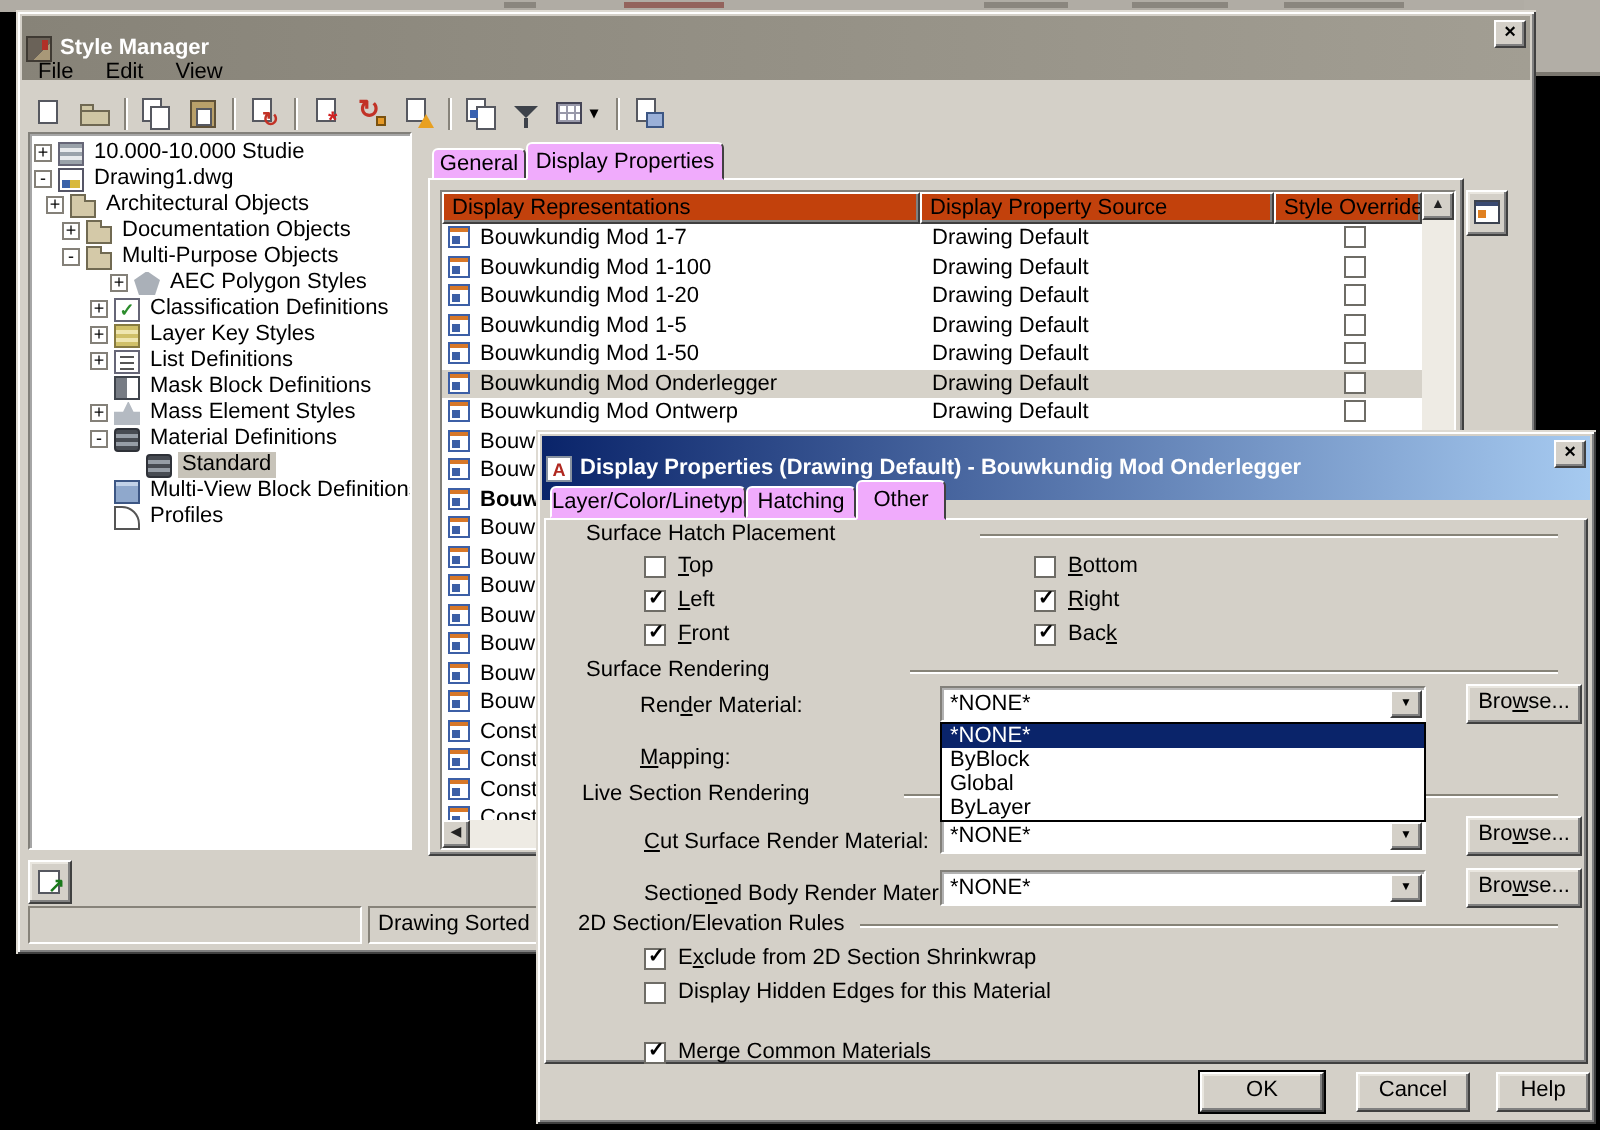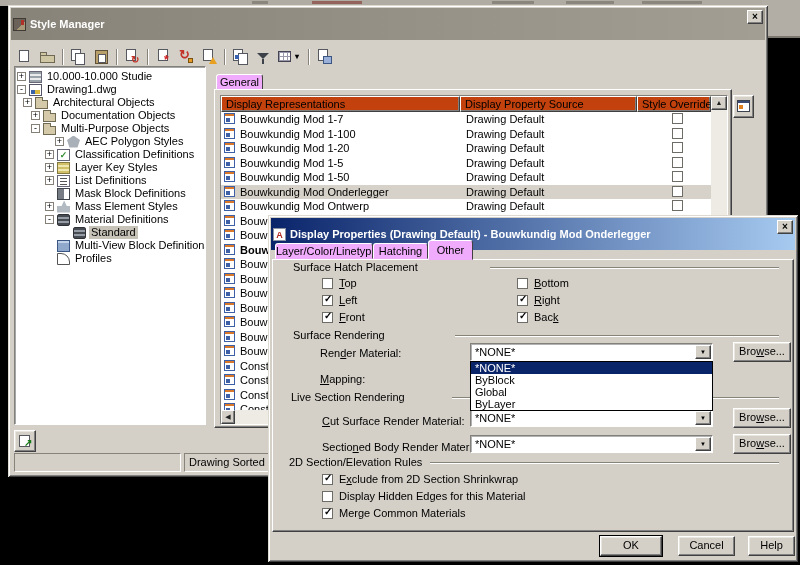--- a/index.html
+++ b/index.html
@@ -106,20 +106,25 @@
   <span class="frag" style="left:642px;width:60px"></span>
 </div>
 <div class="abs" style="left:762px;top:0;width:38px;height:38px;background:#b2aea6;border-bottom:2px solid #7b776f"></div>
 
 <div class="win" id="sm" style="left:8px;top:5px;width:760px;height:472px;z-index:1">
   <div class="tbar gray">
     <span class="smicon"></span>
     <span class="ttext">Style Manager</span>
     <span class="xbtn">×</span>
   </div>
+  <div class="menubar">
+    <span class="mitem">File</span>
+    <span class="mitem">Edit</span>
+    <span class="mitem">View</span>
+  </div>
   <div class="toolbar">
     <div class="tbtn">
         <span class="pga" style="left:6px;top:4px"></span>
       </div>
     <div class="tbtn">
         <span style="position:absolute;left:4px;top:9px;width:15px;height:8px;background:#cfc6a4;border:1px solid #6f6852"></span>
         <span style="position:absolute;left:4px;top:6px;width:7px;height:3px;background:#cfc6a4;border:1px solid #6f6852;border-bottom:none"></span>
       </div>
     <div class="tsep"></div>
     <div class="tbtn">
@@ -241,20 +246,21 @@
         <span class="tlab">Multi-View Block Definitions</span>
       </div>
     <div class="trow" style="padding-left:30px">
         <span class="exp none"></span>
         <span class="ticon i-prof"></span>
         <span class="tlab">Profiles</span>
       </div>
   </div>
 
   <div class="tab" style="left:208px;top:69px;width:47px;height:16px;line-height:15px">General</div>
+  <div class="tab active" style="left:255px;top:66px;width:99px;height:19px;line-height:18px">Display Properties</div>
   <div class="page" style="left:206px;top:84px;width:518px;height:339px"></div>
 
   <div class="abs swhite" style="left:212px;top:90px;width:508px;height:330px;z-index:4">
     <div class="hdrcell" style="left:0;width:239px">Display Representations</div>
     <div class="hdrcell" style="left:239px;width:177px">Display Property Source</div>
     <div class="hdrcell" style="left:416px;width:74px">Style Override</div>
     <div class="lrows">
       <div class="lrow"><span class="repicon"></span><span class="rlab">Bouwkundig Mod 1-7</span><span class="rsrc">Drawing Default</span><span class="rcb cb"></span></div>
       <div class="lrow"><span class="repicon"></span><span class="rlab">Bouwkundig Mod 1-100</span><span class="rsrc">Drawing Default</span><span class="rcb cb"></span></div>
       <div class="lrow"><span class="repicon"></span><span class="rlab">Bouwkundig Mod 1-20</span><span class="rsrc">Drawing Default</span><span class="rcb cb"></span></div>
@@ -367,21 +373,21 @@
   <div class="dheading" style="left:21px;top:241px;z-index:5">2D Section/Elevation Rules</div>
   <div class="grule" style="left:162px;top:247px;width:349px;z-index:5"></div>
   <div class="dcbrow" style="left:54px;top:258px;z-index:5">
       <span class="cb checked"></span>
       <span class="dlb">E<u>x</u>clude from 2D Section Shrinkwrap</span>
     </div>
   <div class="dcbrow" style="left:54px;top:275px;z-index:5">
       <span class="cb"></span>
       <span class="dlb">Display Hidden Edges for this Material</span>
     </div>
-  <div class="dcbrow" style="left:54px;top:292px;z-index:5">
+  <div class="dcbrow" style="left:54px;top:305px;z-index:5">
       <span class="cb checked"></span>
       <span class="dlb">Mer<u>g</u>e Common Materials</span>
     </div>
 
   <div class="dbtn default" style="left:332px;top:321px;width:62px;height:20px">OK</div>
   <div class="dbtn" style="left:410px;top:321px;width:57px;height:20px">Cancel</div>
   <div class="dbtn" style="left:480px;top:321px;width:47px;height:20px">Help</div>
 </div>
 
 </body></html>

